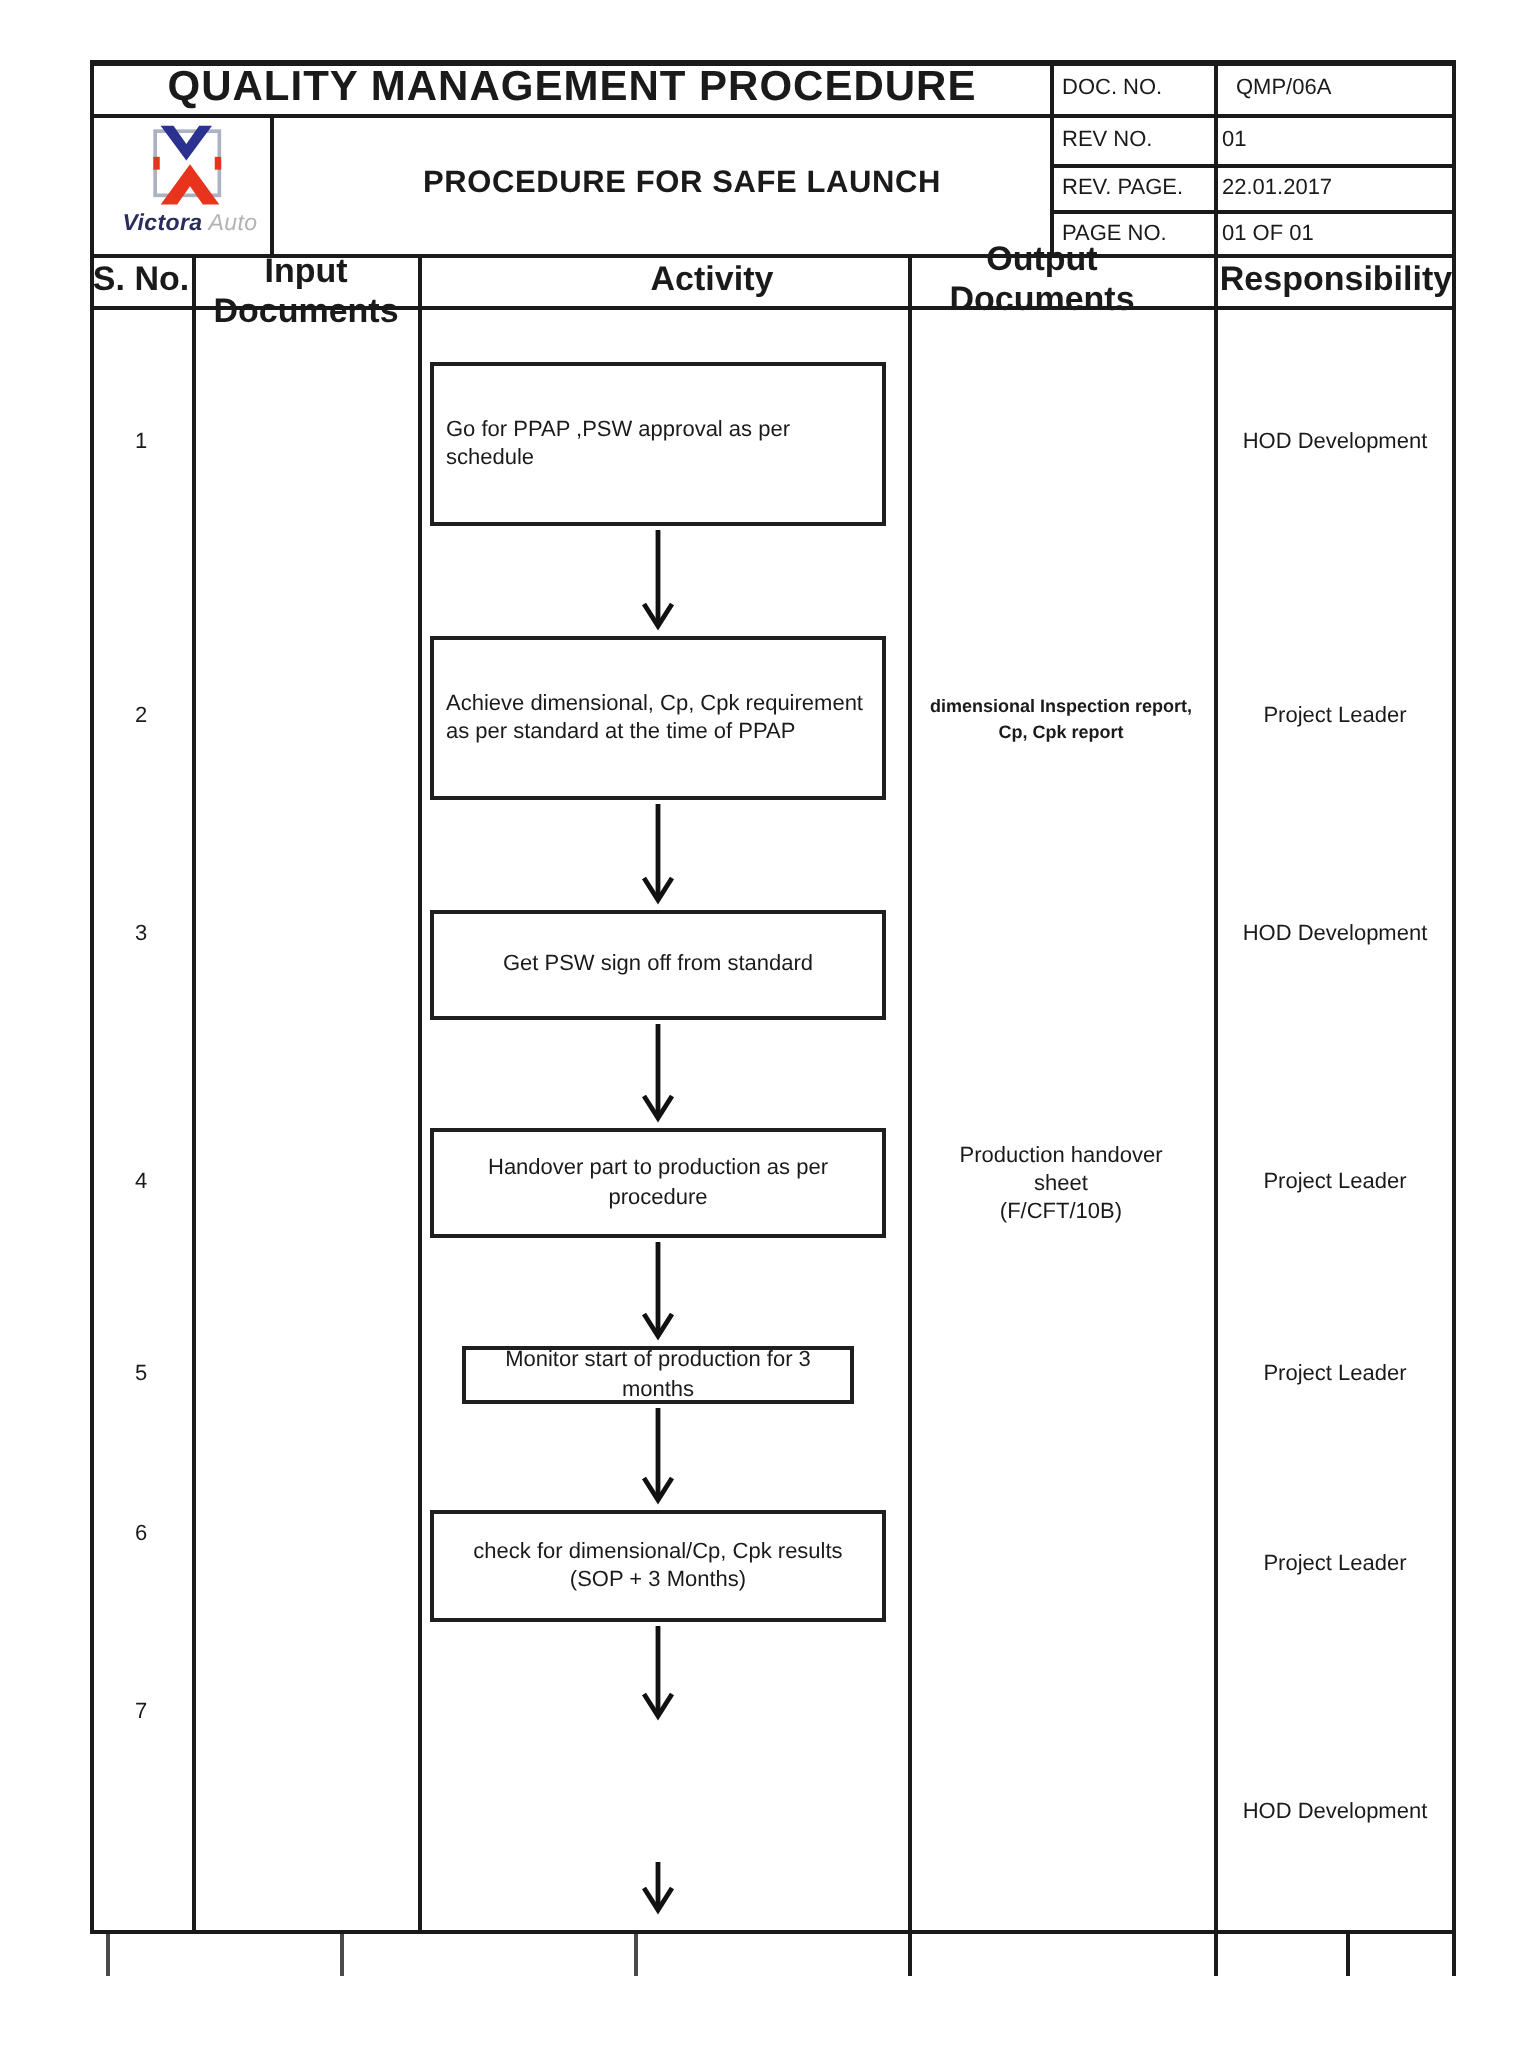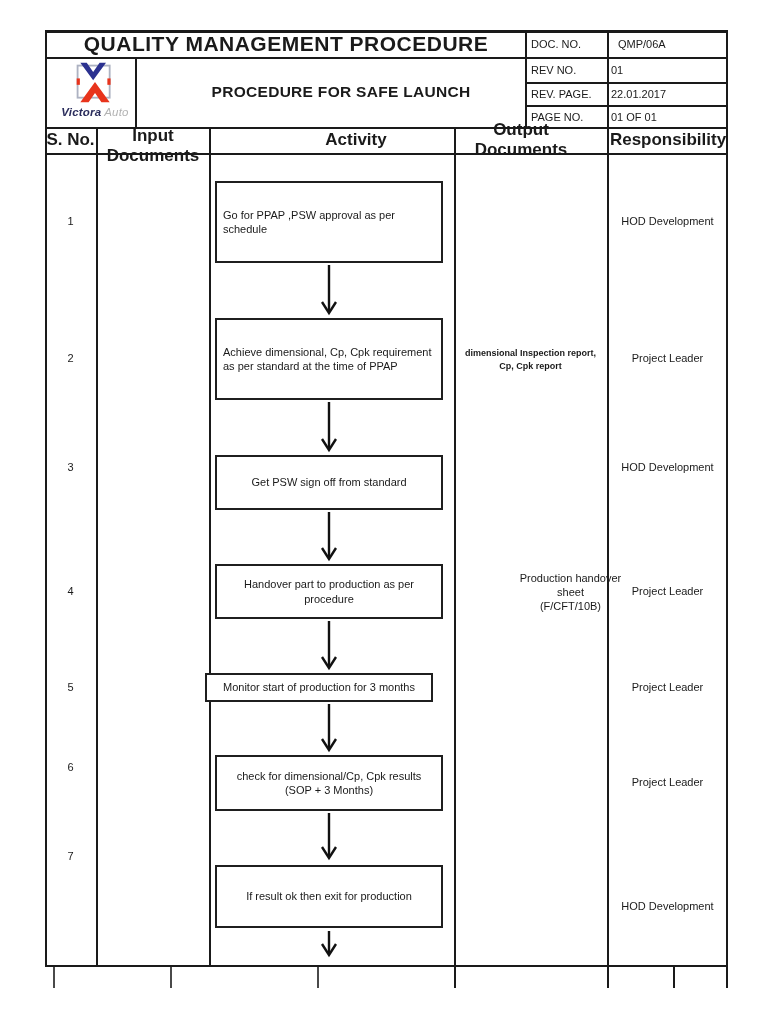--- a/index.html
+++ b/index.html
@@ -99,23 +99,22 @@
   <div class="cell ctr body-txt" style="left:45px;top:441px;width:51px;height:54px;">3</div>
   <div class="cell ctr body-txt" style="left:45px;top:566px;width:51px;height:52px;">4</div>
   <div class="cell ctr body-txt" style="left:45px;top:661px;width:51px;height:54px;">5</div>
   <div class="cell ctr body-txt" style="left:45px;top:741px;width:51px;height:54px;">6</div>
   <div class="cell ctr body-txt" style="left:45px;top:830px;width:51px;height:54px;">7</div>
 
   <div class="abox lft" style="left:215px;top:181px;width:228px;height:82px;">Go for PPAP ,PSW approval as per schedule</div>
   <div class="abox lft" style="left:215px;top:318px;width:228px;height:82px;">Achieve dimensional, Cp, Cpk requirement as per standard at the time of PPAP</div>
   <div class="abox ctr" style="left:215px;top:455px;width:228px;height:55px;">Get PSW sign off from standard</div>
   <div class="abox ctr" style="left:215px;top:564px;width:228px;height:55px;">Handover part to production as per procedure</div>
-  <div class="abox ctr" style="left:205px;top:673px;width:228px;height:29px;text-align:right;">Monitor start of production for 3 months</div>
+  <div class="abox ctr" style="left:231px;top:673px;width:196px;height:29px;">Monitor start of production for 3 months</div>
   <div class="abox ctr" style="left:215px;top:755px;width:228px;height:56px;">check for dimensional/Cp, Cpk results (SOP + 3 Months)</div>
-  <div class="abox ctr" style="left:215px;top:865px;width:228px;height:63px;">If result ok then exit for production</div>
 
   <svg style="position:absolute;left:0;top:0;" width="768" height="1024">
     <g stroke="#111" stroke-width="2.4" fill="none">
       <line x1="329" y1="265" x2="329" y2="312"></line>
       <polyline points="322,302 329,313 336,302"></polyline>
       <line x1="329" y1="402" x2="329" y2="449"></line>
       <polyline points="322,439 329,450 336,439"></polyline>
       <line x1="329" y1="512" x2="329" y2="558"></line>
       <polyline points="322,548 329,559 336,548"></polyline>
       <line x1="329" y1="621" x2="329" y2="667"></line>
@@ -124,21 +123,21 @@
       <polyline points="322,739 329,750 336,739"></polyline>
       <line x1="329" y1="813" x2="329" y2="857"></line>
       <polyline points="322,847 329,858 336,847"></polyline>
       <line x1="329" y1="931" x2="329" y2="954"></line>
       <polyline points="322,944 329,955 336,944"></polyline>
     </g>
   </svg>
 
   <div class="outcell small" style="left:456px;top:340px;width:149px;height:40px;">dimensional Inspection report,
 Cp, Cpk report</div>
-  <div class="outcell" style="left:456px;top:566px;width:149px;height:52px;padding-left:40px;">Production handover
+  <div class="outcell" style="left:456px;top:566px;width:149px;height:52px;">Production handover
 sheet
 (F/CFT/10B)</div>
 
   <div class="cell ctr body-txt" style="left:609px;top:181px;width:117px;height:82px;">HOD Development</div>
   <div class="cell ctr body-txt" style="left:609px;top:318px;width:117px;height:82px;">Project Leader</div>
   <div class="cell ctr body-txt" style="left:609px;top:450px;width:117px;height:36px;">HOD Development</div>
   <div class="cell ctr body-txt" style="left:609px;top:566px;width:117px;height:52px;">Project Leader</div>
   <div class="cell ctr body-txt" style="left:609px;top:661px;width:117px;height:54px;">Project Leader</div>
   <div class="cell ctr body-txt" style="left:609px;top:756px;width:117px;height:54px;">Project Leader</div>
   <div class="cell ctr body-txt" style="left:609px;top:880px;width:117px;height:54px;">HOD Development</div>

